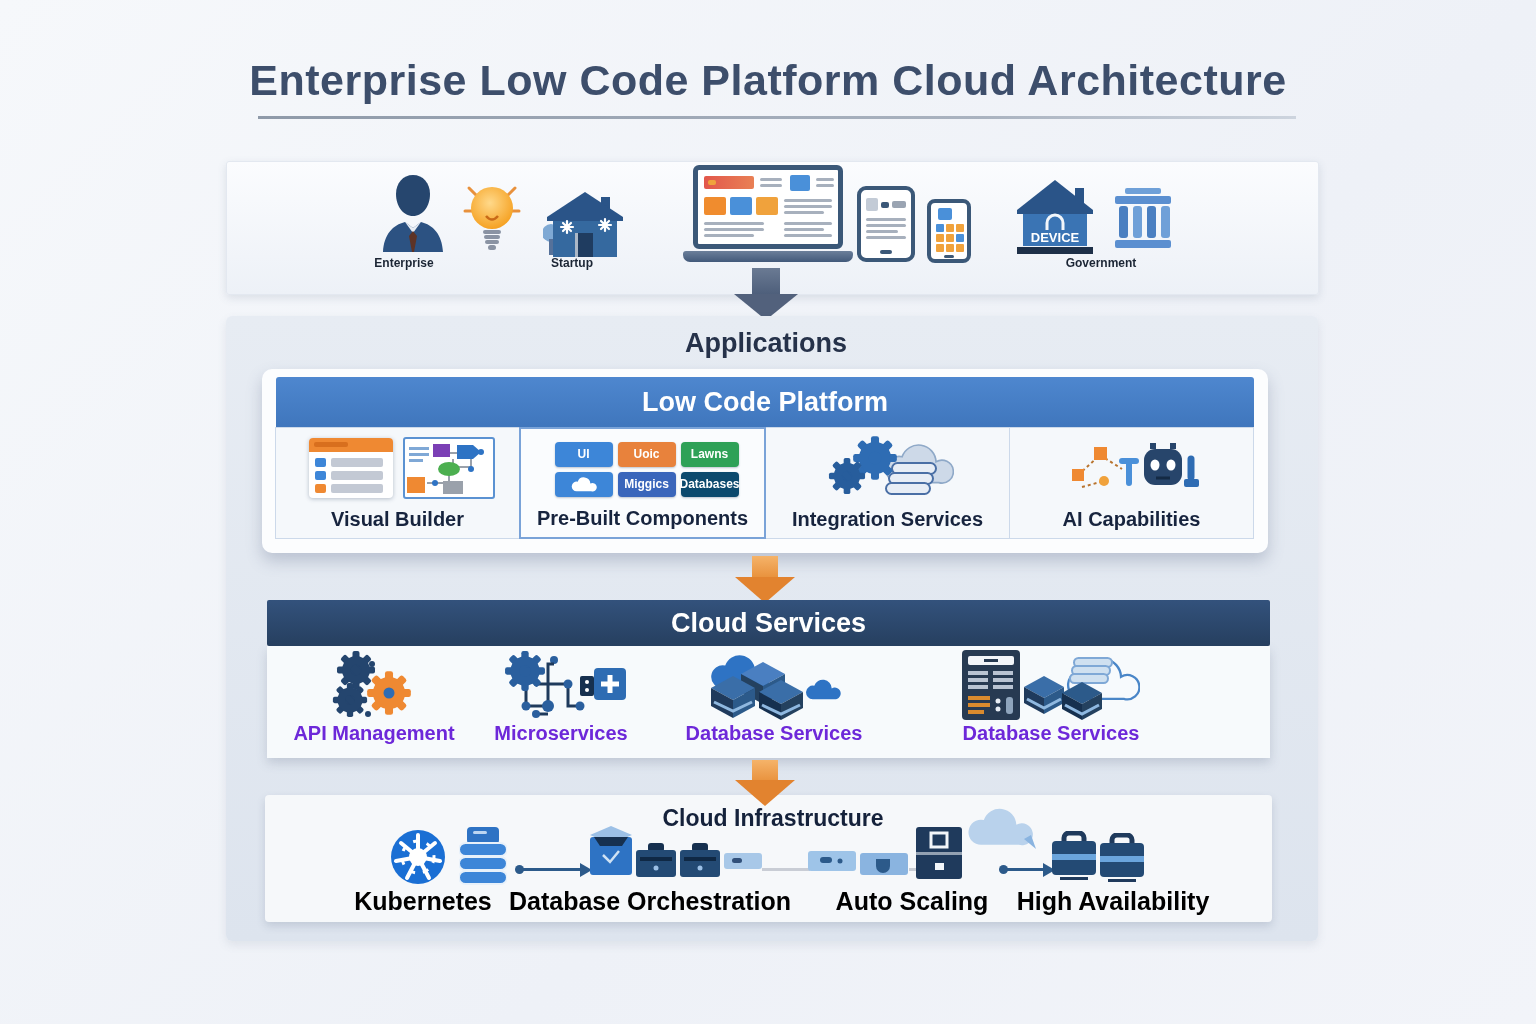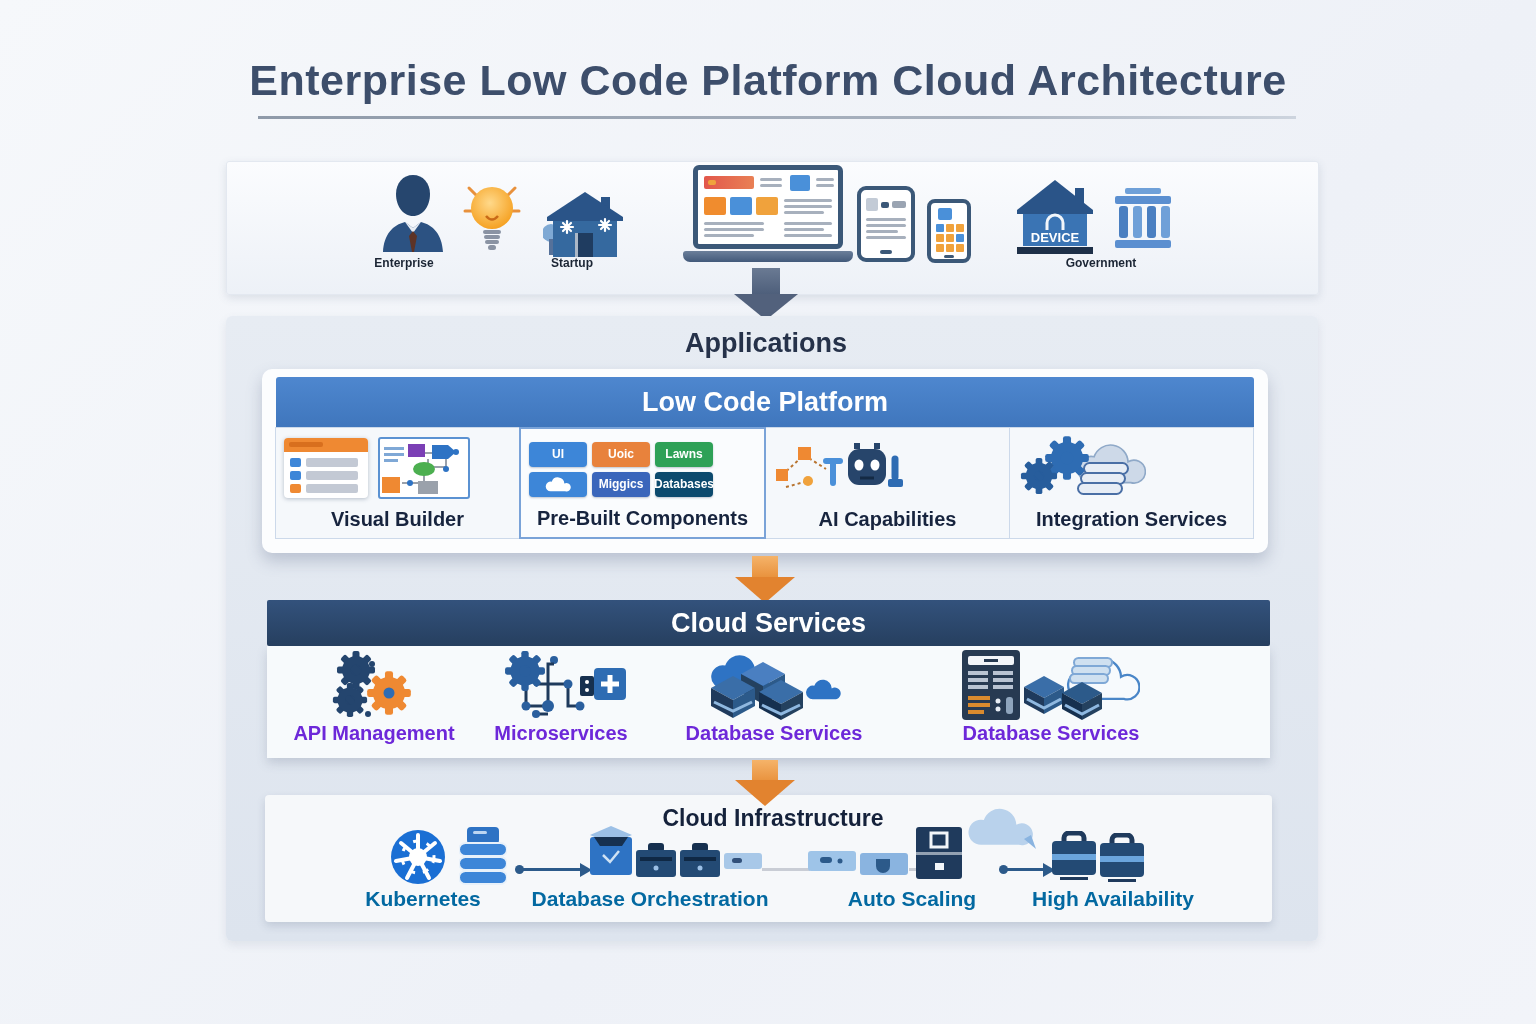--- a/index.html
+++ b/index.html
@@ -55,21 +55,21 @@
   .lowcode-header{left:14px;top:8px;width:978px;height:68px;border-radius:3px;
     background:linear-gradient(180deg,#4e87cf,#3a70b6);color:#fff;font-size:27px;
     font-weight:700;text-align:center;line-height:50px;}
   .lowcode-row{left:14px;top:58px;width:978px;height:112px;display:flex;}
   .lc-cell{flex:1;position:relative;background:#f5f8fb;border:1px solid #ccd9ea;
     margin-left:-1px;box-sizing:border-box;}
   .lc-cell.highlight{border:2px solid #7aa3d8;background:#fafcfe;z-index:1;}
   .lc-label{position:absolute;bottom:7px;left:50%;transform:translateX(-50%);
     font-size:20px;font-weight:700;color:#17243e;white-space:nowrap;}
   .lc-iconzone{position:absolute;top:7px;left:8px;right:0;height:66px;display:flex;
-    align-items:center;justify-content:flex-start;gap:10px;}
+    align-items:center;justify-content:center;gap:10px;}
   
   .form-mock{position:relative;width:84px;height:60px;background:#fff;border-radius:4px;
     box-shadow:0 1px 4px rgba(60,80,110,.35);overflow:hidden;}
   .form-head{position:absolute;left:0;top:0;right:0;height:14px;background:#ef8932;}
   .flow-mock{position:relative;width:92px;height:62px;background:#fff;border:2px solid #5b92d2;
     border-radius:3px;box-sizing:border-box;}
   
   .chips{display:grid;grid-template-columns:repeat(3,58px);grid-auto-rows:25px;gap:5px;}
   .chip{border-radius:4px;color:#fff;font-size:12px;font-weight:700;display:flex;
     align-items:center;justify-content:center;box-shadow:0 1px 2px rgba(50,70,100,.3);}
@@ -80,21 +80,21 @@
   .cs-row{left:41px;top:330px;width:1003px;height:112px;background:#f7fafc;
     box-shadow:0 5px 10px rgba(80,95,125,.22);}
   .cs-label{top:76px;font-size:20px;font-weight:700;color:#6d28d9;white-space:nowrap;
     transform:translateX(-50%);}
   .cs-icon{top:4px;transform:translateX(-50%);}
   
   .infra-panel{left:39px;top:479px;width:1007px;height:127px;background:#f6f8fa;
     border-radius:4px;box-shadow:0 4px 8px rgba(80,95,125,.2);}
   .infra-title{left:508px;top:10px;transform:translateX(-50%);font-size:23px;
     font-weight:700;color:#15223b;white-space:nowrap;}
-  .infra-label{top:92px;font-size:21px;font-weight:700;color:#0369a1;white-space:nowrap;
+  .infra-label{top:92px;font-size:25px;font-weight:700;color:#000000;white-space:nowrap;
     transform:translateX(-50%);}
   .conn-line{height:3px;background:#c9cdd5;top:73px;}
   .navy-line{height:3px;background:#2c5a8a;top:73px;}
   .navy-dot{width:9px;height:9px;border-radius:50%;background:#2c5a8a;top:70px;}
   .navy-tip{width:0;height:0;border-top:7px solid transparent;border-bottom:7px solid transparent;
     border-left:12px solid #2c5a8a;top:68px;}
 </style>
 </head>
 <body>
 
@@ -291,55 +291,55 @@
             <div class="chip" style="background:#3a66bb">Miggics</div>
             <div class="chip" style="background:#0c4a6e">Databases</div>
           </div>
         </div>
         <div class="lc-label">Pre-Built Components</div>
       </div>
 
       <div class="lc-cell">
         <div class="lc-iconzone">
           <svg width="132" height="66" viewBox="0 0 132 66">
+            <use href="#cloudp" x="58" y="4" width="70" height="48" fill="#cdd9e8" stroke="#8fa9c8" stroke-width="1.5"></use>
+            <g fill="#e7edf5" stroke="#4a6fa5" stroke-width="2">
+              <rect x="66" y="28" width="44" height="11" rx="5.5"></rect>
+              <rect x="63" y="38" width="44" height="11" rx="5.5"></rect>
+              <rect x="60" y="48" width="44" height="11" rx="5.5"></rect>
+            </g>
+            <use href="#gear" x="26" y="0" width="46" height="46" fill="#2e6cb3"></use>
+            <use href="#gear" x="2" y="22" width="38" height="38" fill="#275d9c"></use>
+          </svg>
+        </div>
+        <div class="lc-label">Integration Services</div>
+      </div>
+
+      <div class="lc-cell">
+        <div class="lc-iconzone">
+          <svg width="132" height="66" viewBox="0 0 132 66">
             <g stroke="#b8742f" stroke-width="2" stroke-dasharray="3 3" fill="none">
               <path d="M8 40L30 20M30 20l22 14M12 52l22-6"></path>
             </g>
             <rect x="2" y="34" width="12" height="12" fill="#ef8932"></rect>
             <rect x="24" y="12" width="13" height="13" fill="#ef8932"></rect>
             <circle cx="34" cy="46" r="5" fill="#f0a23c"></circle>
             <path d="M52 26h14M59 26v22" stroke="#4a90d9" stroke-width="6" stroke-linecap="round"></path>
             <rect x="74" y="14" width="38" height="36" rx="11" fill="#27456b"></rect>
             <rect x="80" y="8" width="6" height="6" fill="#27456b"></rect>
             <rect x="100" y="8" width="6" height="6" fill="#27456b"></rect>
             <ellipse cx="85" cy="30" rx="4.5" ry="5.5" fill="#fff"></ellipse>
             <ellipse cx="101" cy="30" rx="4.5" ry="5.5" fill="#fff"></ellipse>
             <path d="M86 43h14" stroke="#142a44" stroke-width="3"></path>
             <path d="M121 24v18" stroke="#2e6cb3" stroke-width="7" stroke-linecap="round"></path>
             <rect x="114" y="44" width="15" height="8" rx="2" fill="#2e6cb3"></rect>
           </svg>
         </div>
         <div class="lc-label">AI Capabilities</div>
       </div>
-
-      <div class="lc-cell">
-        <div class="lc-iconzone">
-          <svg width="132" height="66" viewBox="0 0 132 66">
-            <use href="#cloudp" x="58" y="4" width="70" height="48" fill="#cdd9e8" stroke="#8fa9c8" stroke-width="1.5"></use>
-            <g fill="#e7edf5" stroke="#4a6fa5" stroke-width="2">
-              <rect x="66" y="28" width="44" height="11" rx="5.5"></rect>
-              <rect x="63" y="38" width="44" height="11" rx="5.5"></rect>
-              <rect x="60" y="48" width="44" height="11" rx="5.5"></rect>
-            </g>
-            <use href="#gear" x="26" y="0" width="46" height="46" fill="#2e6cb3"></use>
-            <use href="#gear" x="2" y="22" width="38" height="38" fill="#275d9c"></use>
-          </svg>
-        </div>
-        <div class="lc-label">Integration Services</div>
-      </div>
     </div>
   </div>
 
   <div class="abs orange-shaft" style="left:526px;top:240px"></div>
   <div class="abs orange-head" style="left:509px;top:261px"></div>
 
   <div class="abs cs-bar">Cloud Services</div>
   <div class="abs cs-row">
 
     <svg class="abs cs-icon" style="left:107px" width="112" height="70" viewBox="0 0 112 70">

